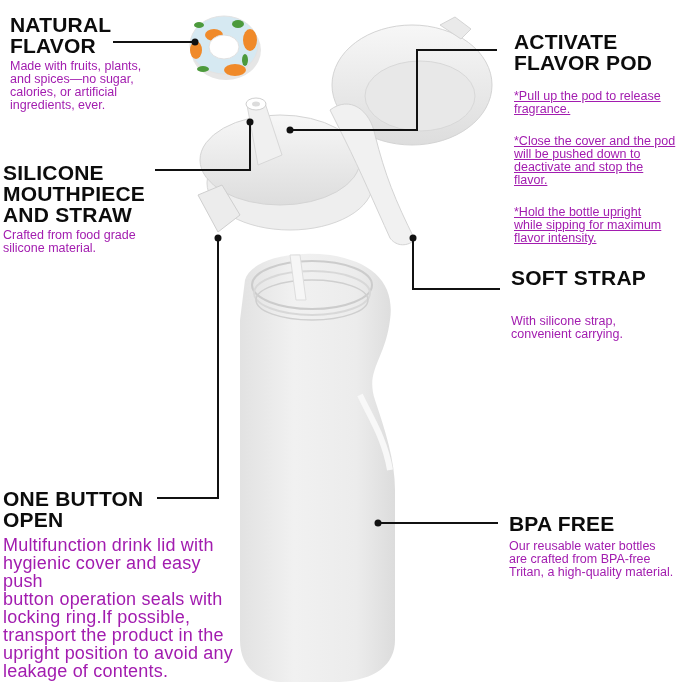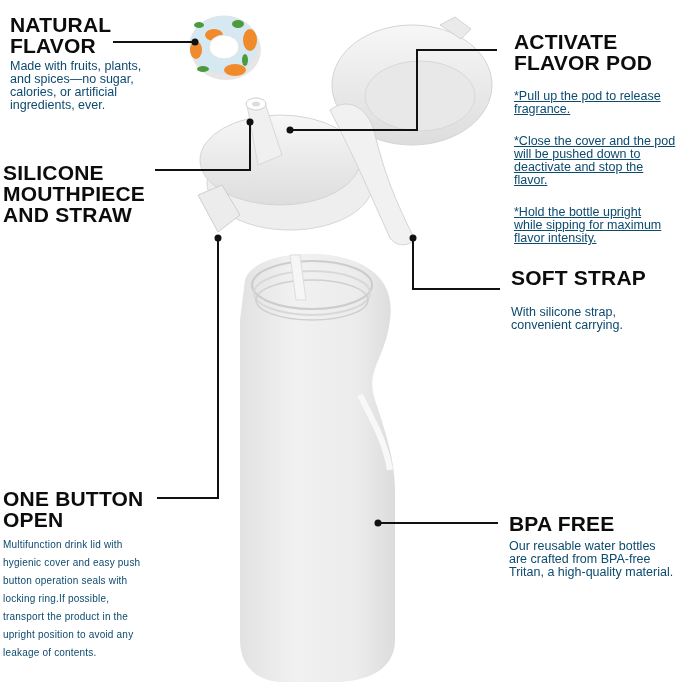--- a/index.html
+++ b/index.html
@@ -1,21 +1,21 @@
 <!DOCTYPE html>
 <html><head>
   <meta charset="utf-8">
   <style>
     html, body { margin: 0; padding: 0; background: #ffffff; }
     body { width: 700px; height: 700px; position: relative; overflow: hidden; font-family: "Liberation Sans", sans-serif; color: #111; }
     .callout { position: absolute; }
     .title { font-family: "Liberation Sans", sans-serif; font-weight: 700; color: #0c0c0c; line-height: 21px; font-size: 21px; letter-spacing: 0.2px; white-space: pre-line; }
-    .desc { font-family: "Liberation Sans", sans-serif; font-size: 12.5px; line-height: 13px; color: #0c4a6e; white-space: pre-line; margin-top: 4px; }
+    .desc { font-family: "Liberation Sans", sans-serif; font-size: 12.5px; line-height: 13px; color: #a21caf; white-space: pre-line; margin-top: 4px; }
     .desc p { margin: 0 0 6px 0; white-space: pre-line; text-decoration: underline; }
-    .desc.loose { font-size: 10px; line-height: 18px; letter-spacing: 0.2px; }
+    .desc.loose { font-size: 18px; line-height: 18px; letter-spacing: 0.2px; }
     svg.art { position: absolute; left: 0; top: 0; }
   </style>
 </head>
 <body>
 
 <svg class="art" width="700" height="700" viewBox="0 0 700 700">
   <defs>
     <linearGradient id="bottleGrad" x1="0" x2="1" y1="0" y2="0">
       <stop offset="0" stop-color="#e2e2e2"></stop>
       <stop offset="0.35" stop-color="#f1f1f1"></stop>
@@ -109,25 +109,27 @@
     <p>*Hold the bottle upright
 while sipping for maximum
 flavor intensity.</p>
   </div>
 </div>
 
 <div class="callout" style="left:3px; top:162px; width:170px;">
   <div class="title">SILICONE
 MOUTHPIECE
 AND STRAW</div>
+  <div class="desc">Crafted from food grade
+silicone material.</div>
 </div>
 
 <div class="callout" style="left:511px; top:267px; width:180px;">
   <div class="title">SOFT STRAP</div>
-  <div class="desc" style="margin-top:18px;">With silicone strap,
+  <div class="desc" style="margin-top:27px;">With silicone strap,
 convenient carrying.</div>
 </div>
 
 <div class="callout" style="left:3px; top:488px; width:230px;">
   <div class="title">ONE BUTTON
 OPEN</div>
   <div class="desc loose" style="margin-top:6px;">Multifunction drink lid with
 hygienic cover and easy push
 button operation seals with
 locking ring.If possible,

